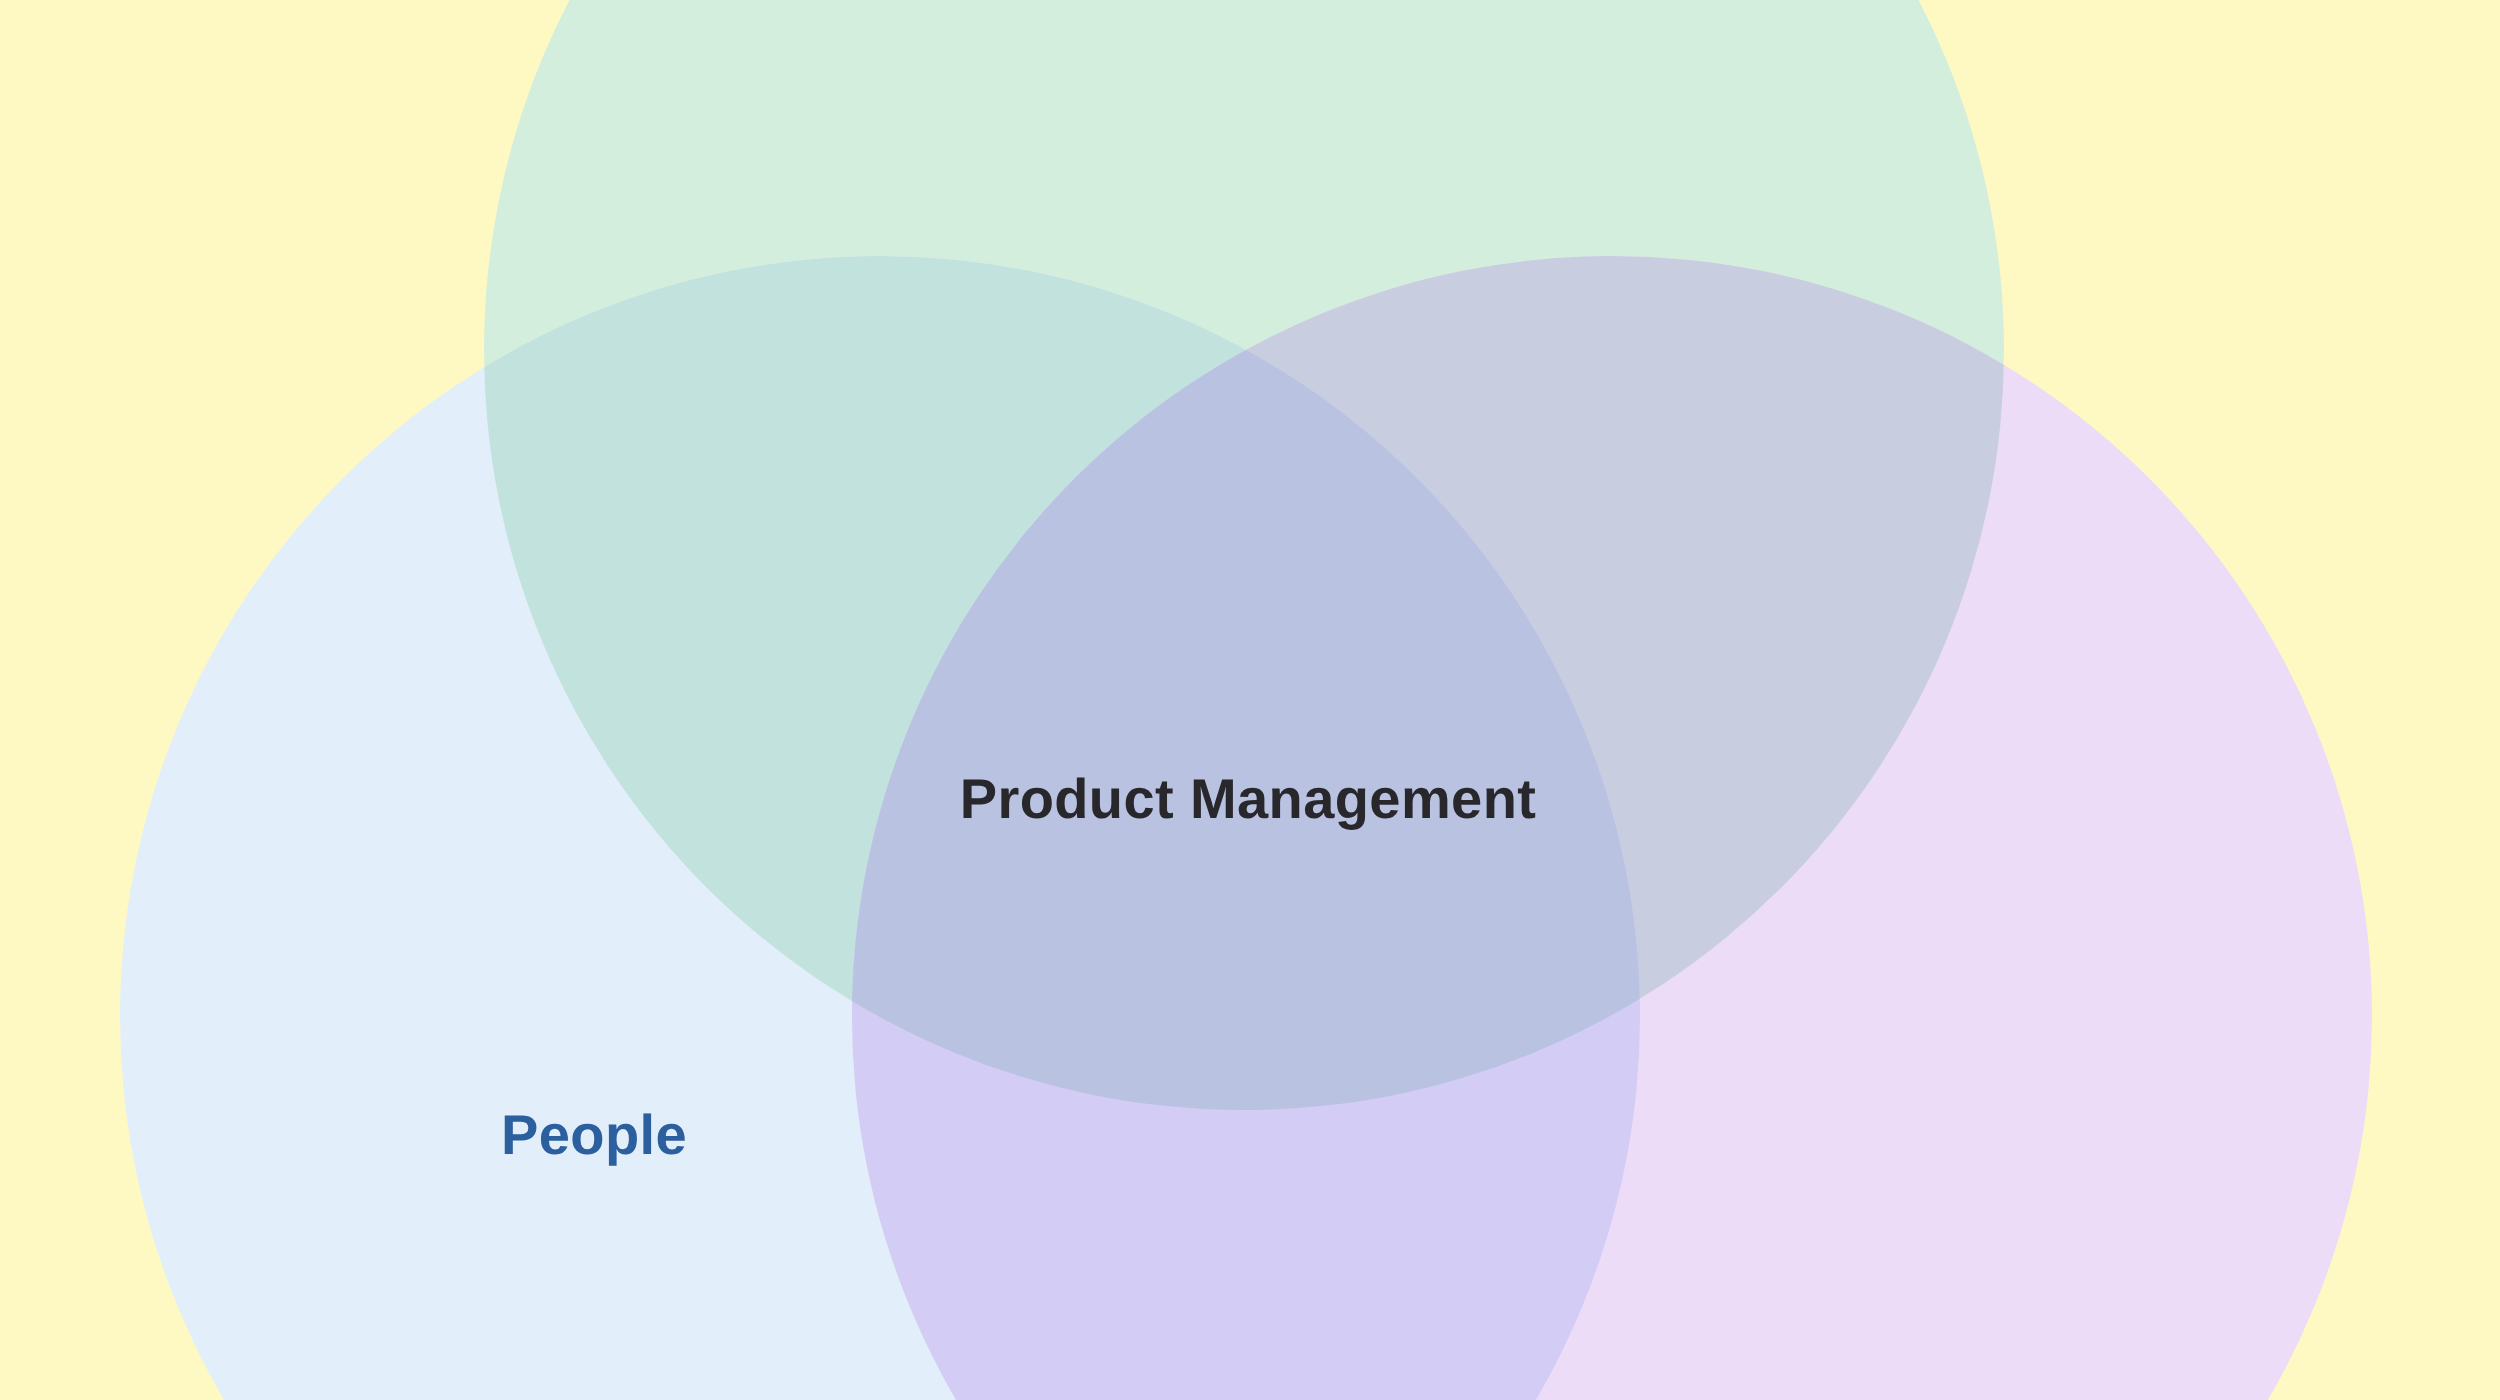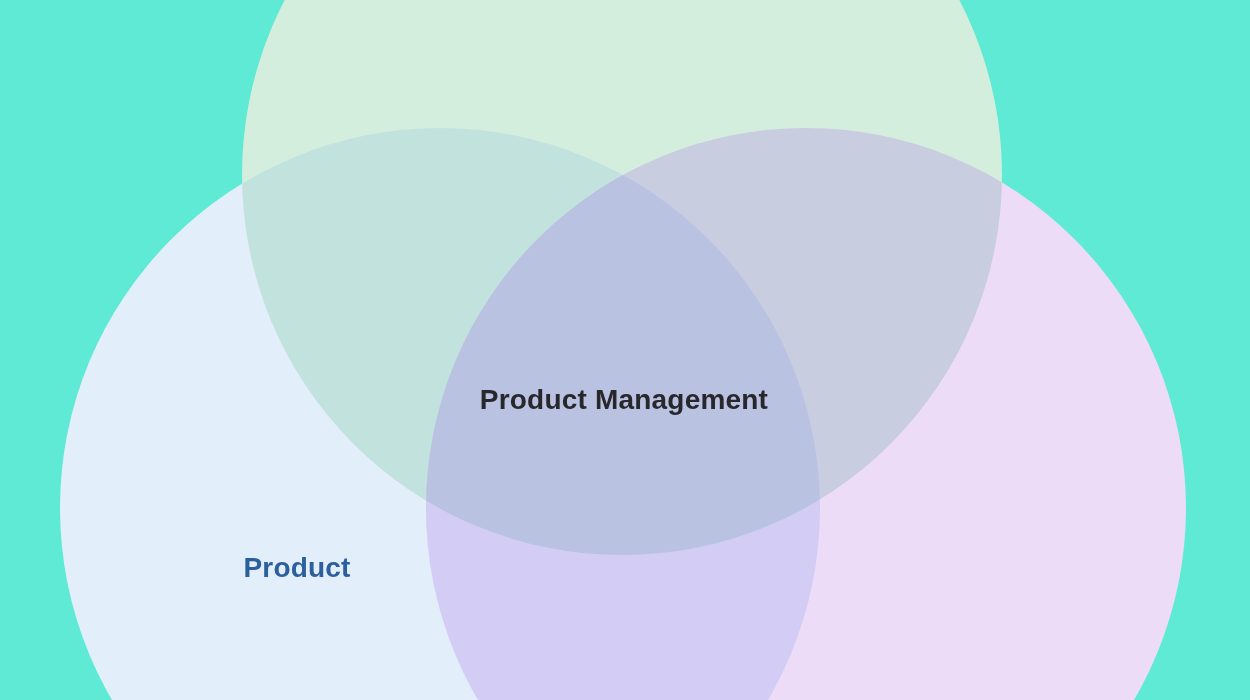--- a/index.html
+++ b/index.html
@@ -5,21 +5,21 @@
   html, body {
     margin: 0;
     padding: 0;
     background: #ffffff;
   }
   .stage {
     position: relative;
     width: 1250px;
     height: 700px;
     overflow: hidden;
-    background: #5eead4;
+    background: #fef9c3;
     font-family: "Liberation Sans", sans-serif;
   }
   .venn-svg {
     position: absolute;
     left: 0;
     top: 0;
     width: 1250px;
     height: 700px;
     display: block;
   }
@@ -59,16 +59,16 @@
     <circle cx="806" cy="508" r="380" clip-path="url(#clip-top-circle)" fill="#c8cde0"></circle>
     <circle cx="806" cy="508" r="380" clip-path="url(#clip-left-circle)" fill="#d3ccf5"></circle>
 
     <g clip-path="url(#clip-top-circle)">
       <circle cx="806" cy="508" r="380" clip-path="url(#clip-left-circle)" fill="#b9c2e1"></circle>
     </g>
   </svg>
 
   <div class="venn-label label-center" style="color: rgb(40, 40, 44);">Product Management</div>
 
-  <div class="venn-label label-left" style="color: rgb(43, 95, 158);">Product</div>
+  <div class="venn-label label-left" style="color: rgb(43, 95, 158);">People</div>
 
 
 </div>
 
 </body></html>

